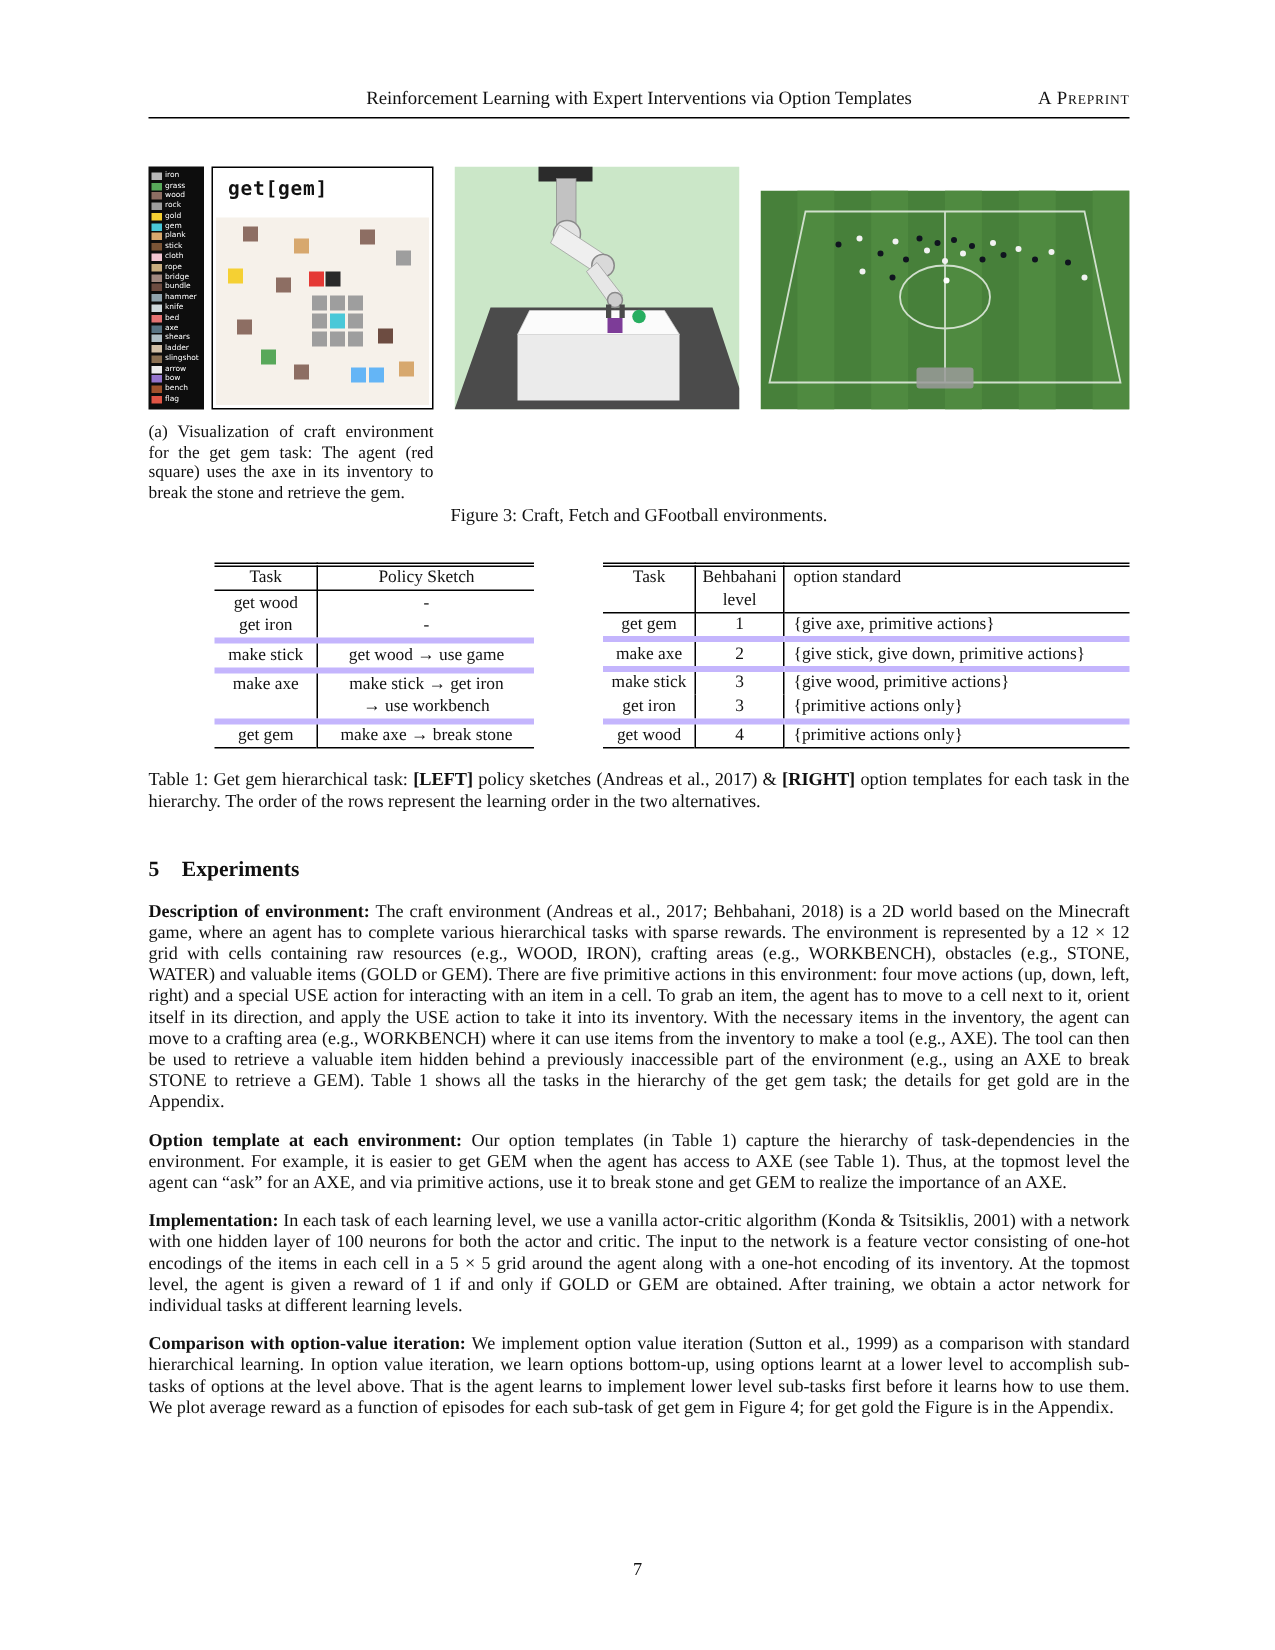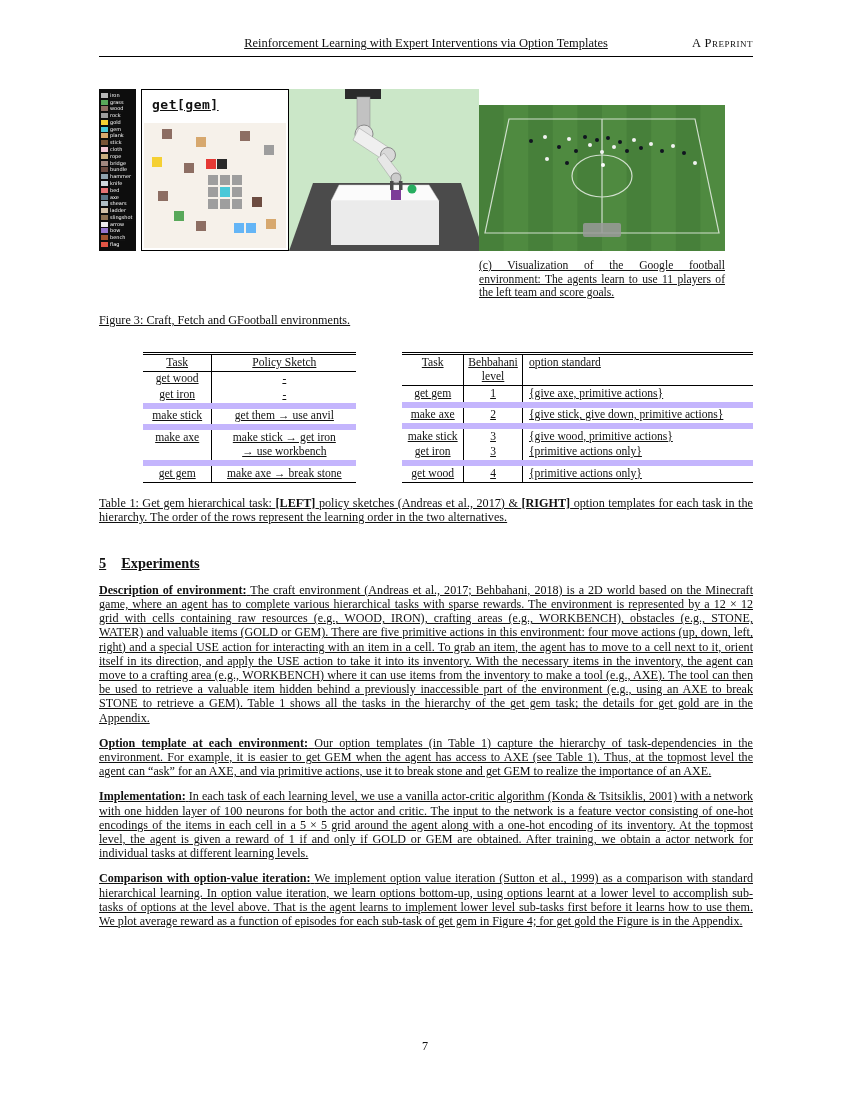--- a/index.html
+++ b/index.html
@@ -1,25 +1,25 @@
 <!DOCTYPE html>
 <html><head>
 <meta charset="utf-8">
 <style>
   html,body{margin:0;padding:0;background:#e9e9e9;}
   .page{position:relative;width:850px;height:1100px;margin:0 auto;background:#ffffff;
-        box-sizing:border-box;padding:36px 97px 0 99px;overflow:hidden;
-        font-family:"Liberation Serif","DejaVu Serif",serif;color:#111;text-decoration:underline;}
+        box-sizing:border-box;padding:58px 97px 0 99px;overflow:hidden;
+        font-family:"Liberation Serif","DejaVu Serif",serif;color:#111;}
   
   .header{position:relative;font-size:12.5px;}
   .running-title{text-align:center;}
   .preprint-label{position:absolute;right:0;top:0;font-variant:small-caps;letter-spacing:0.5px;}
   .header-rule{border-bottom:1px solid #000;margin-top:5px;}
   
-  .figures-row{display:flex;margin-top:26px;}
+  .figures-row{display:flex;justify-content:space-between;margin-top:26px;}
   .figure-block{display:flex;flex-direction:column;}
   .figimg{height:168px;display:flex;align-items:flex-end;}
   .subcaption{margin-top:8px;font-size:11.6px;line-height:13.7px;text-align:justify;}
   
   .craft{display:flex;gap:5px;width:190px;height:162px;}
   .legend{width:37px;background:#0d0d0d;display:flex;flex-direction:column;justify-content:space-evenly;
           padding:2px 1px 2px 2px;box-sizing:border-box;}
   .legend-item{display:flex;align-items:center;gap:2px;}
   .legend-swatch{width:7px;height:5px;flex:none;}
   .legend-label{color:#fff;font:5px/1 "DejaVu Sans",sans-serif;white-space:nowrap;}
@@ -27,28 +27,28 @@
   .craft-title{font-family:"DejaVu Sans Mono","Liberation Mono",monospace;font-weight:700;
                font-size:13px;letter-spacing:0.5px;padding:7px 0 0 10px;}
   .craft-grid{position:absolute;left:2px;right:2px;top:33px;bottom:2px;background:#f6f1ea;}
   .cell{position:absolute;width:10px;height:10px;}
   
   .football{position:relative;width:246px;height:146px;}
   .football svg{display:block;}
   .players-overlay{position:absolute;left:0;top:0;right:0;bottom:0;}
   .player{position:absolute;width:4px;height:4px;border-radius:50%;}
   
-  .fig-caption{text-align:left;margin-top:13px;font-size:12.2px;}
+  .fig-caption{text-align:center;font-size:12.2px;}
   
   .tables-row{display:flex;margin-top:24px;align-items:flex-start;}
   .tbl{border-collapse:collapse;font-size:11.6px;border-top:3px double #000;border-bottom:1px solid #000;}
   .tbl th,.tbl td{padding:0.5px 4px;text-align:center;line-height:14.5px;font-weight:normal;vertical-align:top;}
   .tbl thead th{border-bottom:1px solid #000;}
   .sep{border-right:1px solid #000;}
-  tr.rule td{border-bottom:6px solid #c4b5fd;}
+  tr.rule td{border-bottom:4px solid #c4b5fd;}
   .prewrap{white-space:pre-line;}
   .tbl-left{margin-left:44px;}
   .tbl-left th:first-child{width:62px;}
   .tbl-left th:last-child{width:140px;}
   .tbl-right{margin-left:46px;}
   .tbl-right th:nth-child(1){width:54px;}
   .tbl-right th.lvl{width:50px;}
   .tbl-right th.opt{width:228px;}
   .tbl-right .left{text-align:left;padding-left:6px;}
   .table-caption{margin-top:13px;font-size:12.2px;line-height:14.6px;text-align:justify;}
@@ -193,20 +193,21 @@
                 <span class="cell" style="background: rgb(88, 168, 90); left: 30px; top: 88px;"></span>
                 <span class="cell" style="background: rgb(109, 76, 65); left: 108px; top: 74px;"></span>
                 <span class="cell" style="background: rgb(215, 168, 110); left: 122px; top: 96px;"></span>
                 <span class="cell" style="background: rgb(141, 110, 99); left: 52px; top: 98px;"></span>
                 <span class="cell" style="background: rgb(100, 181, 246); left: 90px; top: 100px;"></span>
                 <span class="cell" style="background: rgb(100, 181, 246); left: 102px; top: 100px;"></span>
               </div>
           </div>
         </div>
       </div>
+      <div class="subcaption">(a) Visualization of craft environment for the get gem task: The agent (red square) uses the axe in its inventory to break the stone and retrieve the gem.</div>
     </div>
 
     <div class="figure-block" style="width:190px">
       <div class="figimg">
         <svg width="190" height="162" viewBox="0 0 190 162">
           <rect width="190" height="162" fill="#cbe7c8"></rect>
           <polygon points="0,162 24,94 172,94 190,148 190,162" fill="#4b4b4b"></polygon>
           <polygon points="50,96 140,96 150,112 42,112" fill="#fbfbfb" stroke="#cfcfcf" stroke-width="0.5"></polygon>
           <rect x="42" y="112" width="108" height="44" fill="#ebebeb"></rect>
           <rect x="56" y="0" width="36" height="10" fill="#2b2b2b"></rect>
@@ -263,21 +264,20 @@
               <span class="player" style="background: rgb(16, 20, 31); left: 181px; top: 44px;"></span>
               <span class="player" style="background: rgb(242, 242, 242); left: 192px; top: 39px;"></span>
               <span class="player" style="background: rgb(16, 20, 31); left: 203px; top: 46px;"></span>
               <span class="player" style="background: rgb(242, 242, 242); left: 66px; top: 52px;"></span>
               <span class="player" style="background: rgb(16, 20, 31); left: 86px; top: 56px;"></span>
               <span class="player" style="background: rgb(242, 242, 242); left: 214px; top: 56px;"></span>
               <span class="player" style="background: rgb(255, 255, 255); left: 122px; top: 58px;"></span>
             </div>
         </div>
       </div>
-      <div class="subcaption">(c) Visualization of the Google football environment: The agents learn to use 11 players of the left team and score goals.</div>
     </div>
 
   </div>
 
   <div class="fig-caption">Figure 3: Craft, Fetch and GFootball environments.</div>
 
   <div class="tables-row">
 
     <table class="tbl tbl-left">
       <thead>
@@ -290,21 +290,21 @@
         <tr>
           <td class="sep">get wood</td>
           <td>-</td>
         </tr>
         <tr class="rule">
           <td class="sep">get iron</td>
           <td>-</td>
         </tr>
         <tr class="rule">
           <td class="sep">make stick</td>
-          <td>get them → use anvil</td>
+          <td>get wood → use game</td>
         </tr>
         <tr class="rule">
           <td class="sep">make axe</td>
           <td class="prewrap">make stick → get iron
 → use workbench</td>
         </tr>
         <tr>
           <td class="sep">get gem</td>
           <td>make axe → break stone</td>
         </tr>

